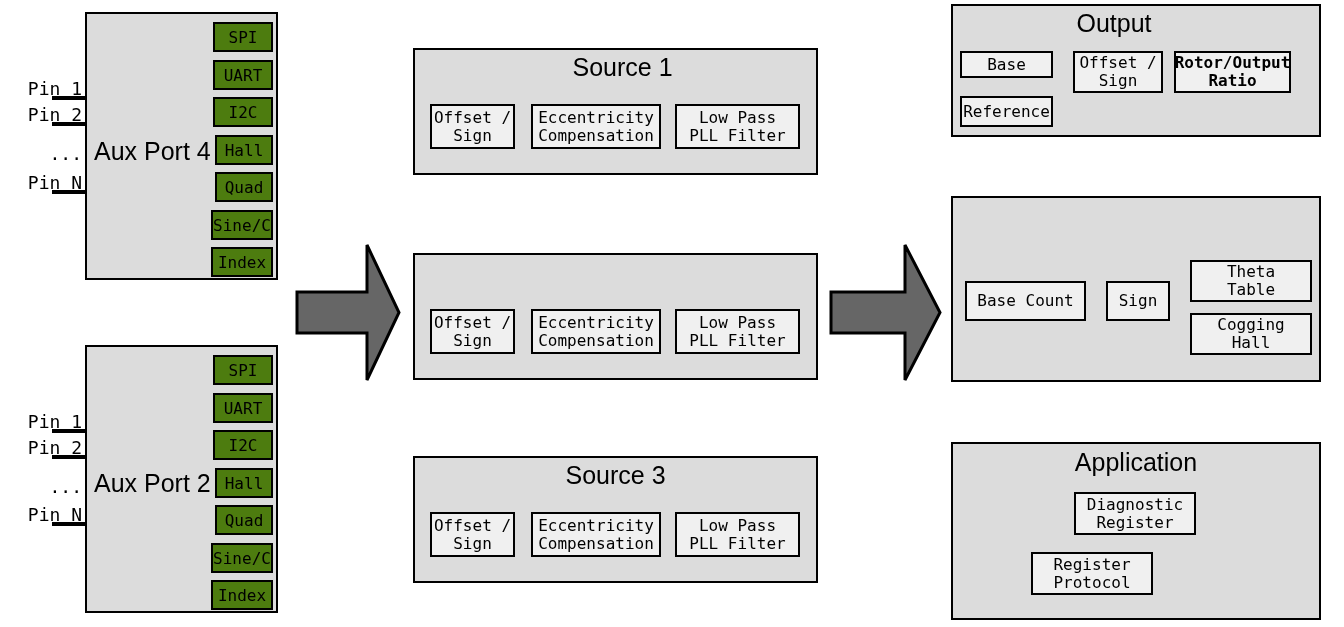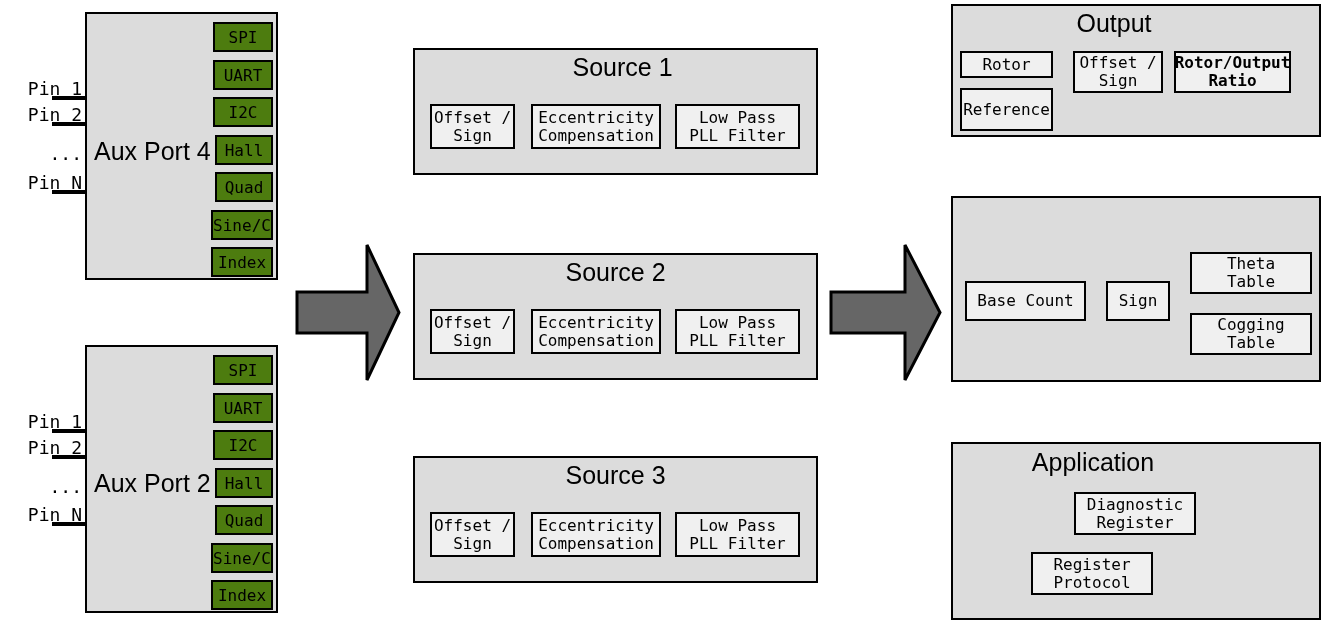--- a/index.html
+++ b/index.html
@@ -168,54 +168,53 @@
   <div class="panel" style="left:413px; top:48px; width:405px; height:127px;"></div>
   <div class="panel-title" style="left:413px; top:55px; width:405px;margin-left:7px;">Source 1</div>
   <div class="subbox" style="left:430px; top:104px; width:85px; height:45px;">Offset /
 Sign</div>
   <div class="subbox" style="left:531px; top:104px; width:130px; height:45px;">Eccentricity
 Compensation</div>
   <div class="subbox" style="left:675px; top:104px; width:125px; height:45px;">Low Pass
 PLL Filter</div>
 
   <div class="panel" style="left:413px; top:253px; width:405px; height:127px;"></div>
-  <div class="panel-title" style="left:413px; top:260px; width:405px;">Source 2</div>
   <div class="subbox" style="left:430px; top:309px; width:85px; height:45px;">Offset /
 Sign</div>
   <div class="subbox" style="left:531px; top:309px; width:130px; height:45px;">Eccentricity
 Compensation</div>
   <div class="subbox" style="left:675px; top:309px; width:125px; height:45px;">Low Pass
 PLL Filter</div>
 
   <div class="panel" style="left:413px; top:456px; width:405px; height:127px;"></div>
   <div class="panel-title" style="left:413px; top:463px; width:405px;">Source 3</div>
   <div class="subbox" style="left:430px; top:512px; width:85px; height:45px;">Offset /
 Sign</div>
   <div class="subbox" style="left:531px; top:512px; width:130px; height:45px;">Eccentricity
 Compensation</div>
   <div class="subbox" style="left:675px; top:512px; width:125px; height:45px;">Low Pass
 PLL Filter</div>
 
   <div class="panel" style="left:951px; top:4px; width:370px; height:133px;"></div>
   <div class="panel-title" style="left:951px; top:11px; width:326px;">Output</div>
-  <div class="subbox" style="left:960px; top:51px; width:93px; height:27px;">Rotor</div>
-  <div class="subbox" style="left:960px; top:88px; width:93px; height:43px;">Reference</div>
+  <div class="subbox" style="left:960px; top:51px; width:93px; height:27px;">Base</div>
+  <div class="subbox" style="left:960px; top:96px; width:93px; height:31px;">Reference</div>
   <div class="subbox" style="left:1073px; top:51px; width:90px; height:42px;">Offset /
 Sign</div>
   <div class="subbox" style="left:1174px; top:51px; width:117px; height:42px;font-weight:bold;">Rotor/Output
 Ratio</div>
 
   <div class="panel" style="left:951px; top:196px; width:370px; height:186px;"></div>
   <div class="subbox" style="left:965px; top:281px; width:121px; height:40px;">Base Count</div>
   <div class="subbox" style="left:1106px; top:281px; width:64px; height:40px;">Sign</div>
-  <div class="subbox" style="left:1190px; top:252px; width:122px; height:42px;">Theta
+  <div class="subbox" style="left:1190px; top:260px; width:122px; height:42px;">Theta
 Table</div>
   <div class="subbox" style="left:1190px; top:313px; width:122px; height:42px;">Cogging
-Table</div>
+Hall</div>
 
   <div class="panel" style="left:951px; top:442px; width:370px; height:178px;"></div>
-  <div class="panel-title" style="left:908px; top:450px; width:370px;">Application</div>
+  <div class="panel-title" style="left:951px; top:450px; width:370px;">Application</div>
   <div class="subbox" style="left:1074px; top:492px; width:122px; height:43px;">Diagnostic
 Register</div>
   <div class="subbox" style="left:1031px; top:552px; width:122px; height:43px;">Register
 Protocol</div>
 
 </div>
 
 </body></html>

